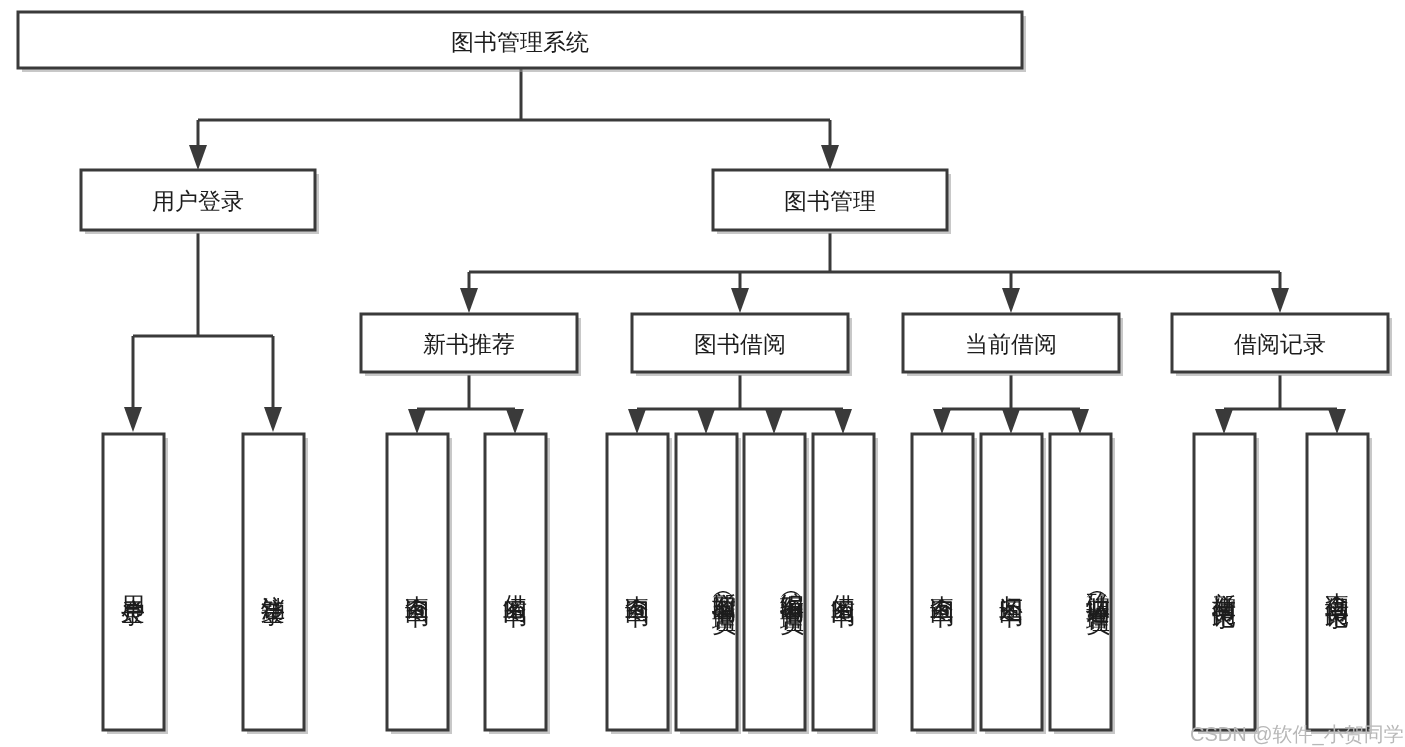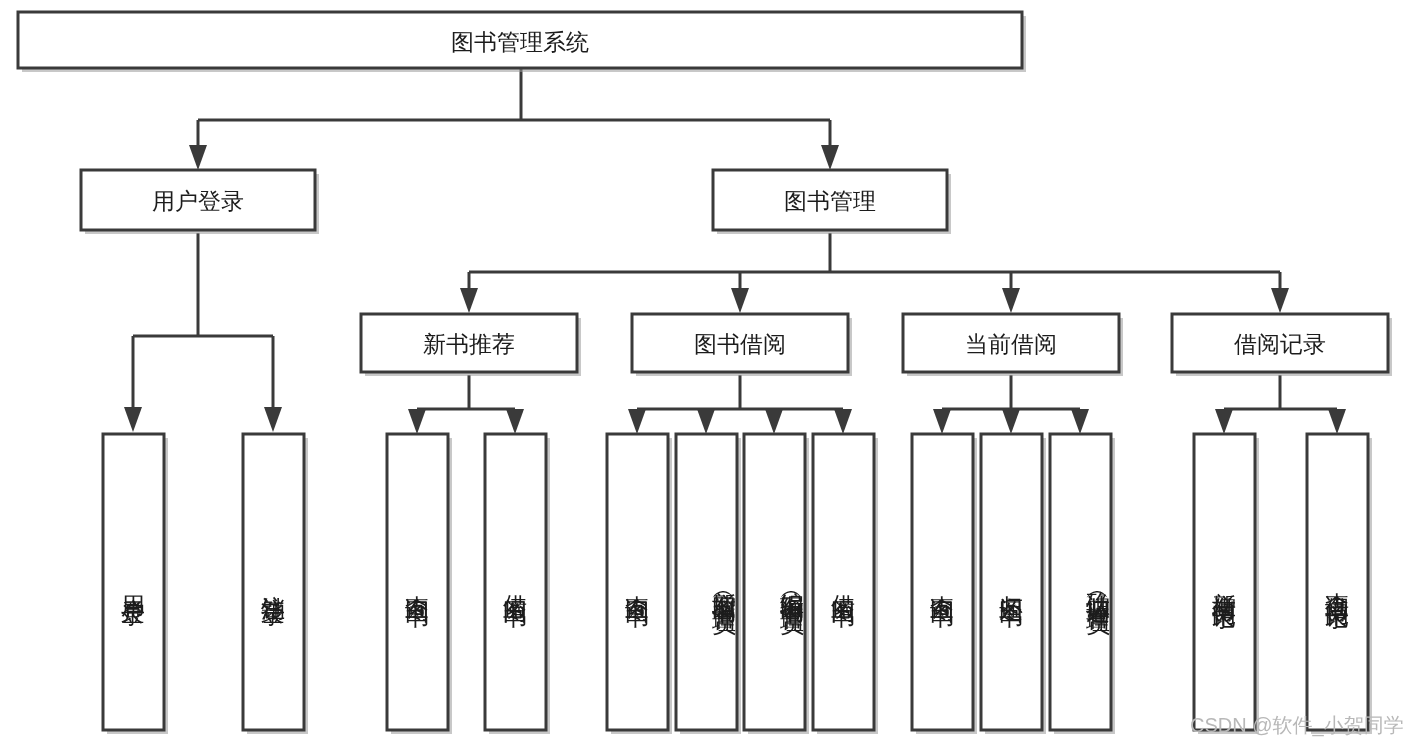--- a/index.html
+++ b/index.html
@@ -67,20 +67,21 @@
     text-align: center;
     white-space: nowrap;
     pointer-events: none;
   }
   .watermark {
     position: absolute;
     font-family: "Liberation Sans", "DejaVu Sans", sans-serif;
     font-size: 20px;
     color: #b8b8b8;
     white-space: nowrap;
+    margin-top: 9px;
   }
 </style>
 </head>
 <body>
 
 <div id="diagram-root">
 
   <svg id="flow" viewBox="0 0 1405 747">
 
     <g>

